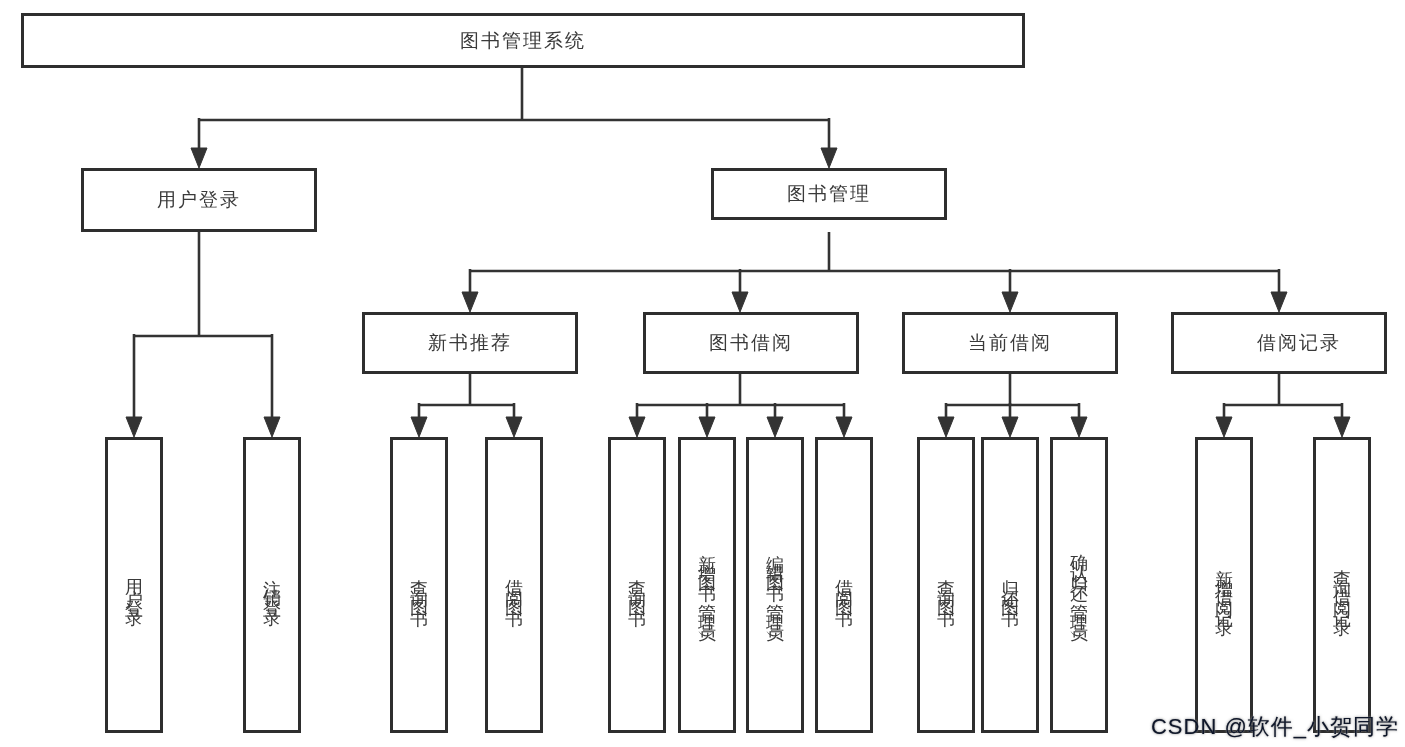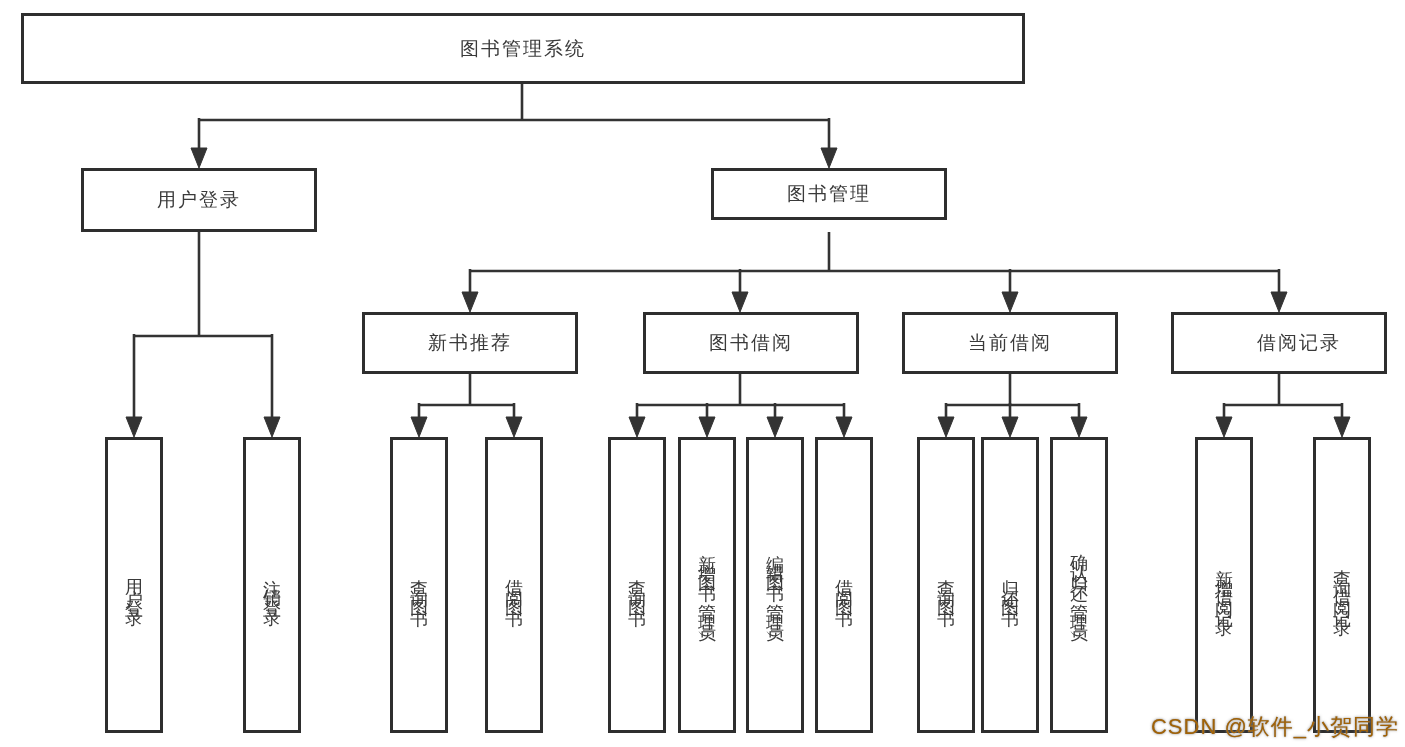--- a/index.html
+++ b/index.html
@@ -30,21 +30,21 @@
     white-space:nowrap;
   }
   .v-node span{
     writing-mode:vertical-lr;
     text-orientation:mixed;
     font-size:18px;
     line-height:1;
     letter-spacing:10px;
     max-height:286px;
   }
-  .root-node{left:21px;top:13px;width:1004px;height:71px;}
+  .root-node{left:21px;top:13px;width:1004px;height:55px;}
   .n-user-login {left:81px; top:168px;width:236px;height:64px;}
   .n-book-mgmt {left:711px;top:168px;width:236px;height:52px;}
   .l3{top:312px;width:216px;height:62px;}
   .n-new-book  {left:362px;}
   .n-book-borrow{left:632px;margin-left:11px;}
   .n-cur-borrow{left:902px;}
   .n-borrow-rec{left:1171px;padding-left:40px;}
   .leaf{top:437px;width:58px;height:296px;}
   .lf-1 {left:105px;}
   .lf-2 {left:243px;}
@@ -57,21 +57,21 @@
   .lf-9 {left:917px;}
   .lf-10{left:981px;}
   .lf-11{left:1050px;}
   .lf-12{left:1195px;}
   .lf-13{left:1313px;}
   #watermark{
     position:absolute;
     right:6px;bottom:5px;
     z-index:5;
     font-size:22px;
-    color:#a16207;
+    color:#0f172a;
     letter-spacing:1px;
     text-shadow:0 0 3px rgba(130,130,130,0.85),0 0 1px rgba(150,150,150,0.9);
     white-space:nowrap;
   }
 </style>
 </head>
 <body>
 
 <div id="canvas">
 

